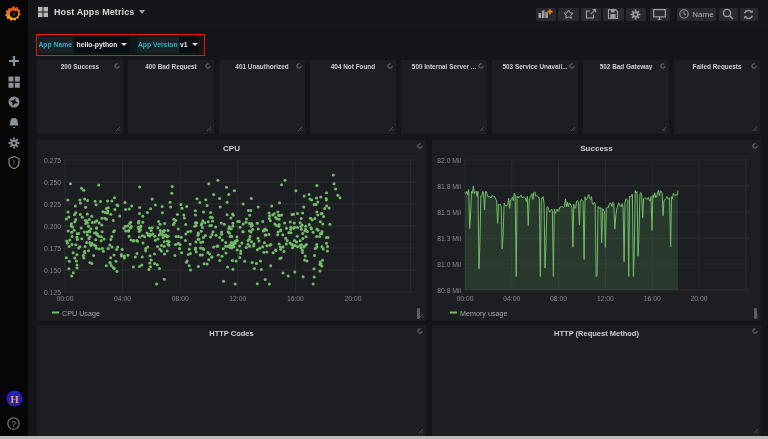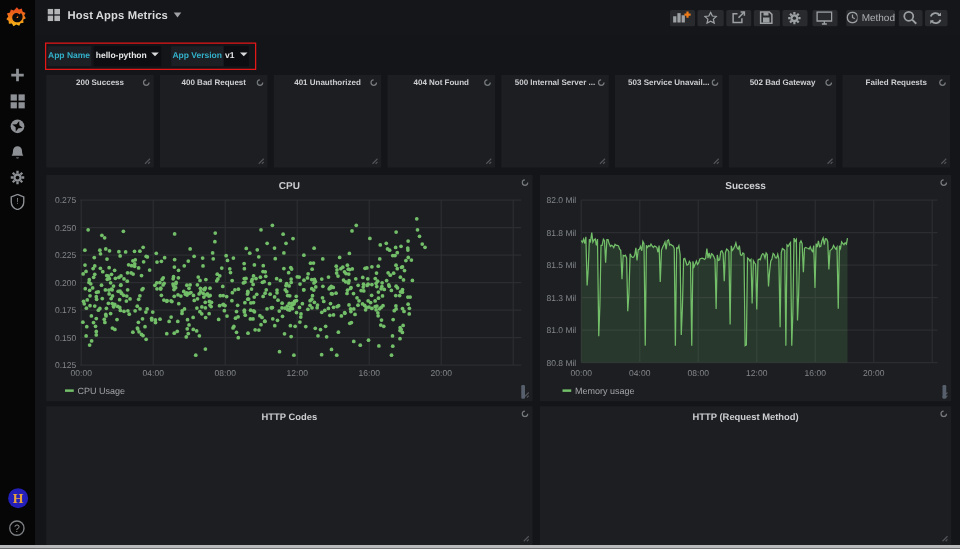--- a/index.html
+++ b/index.html
@@ -79,21 +79,21 @@
       <svg width="13" height="11">
         <rect x="0.6" y="0.6" width="11.8" height="7.2" fill="none" stroke="#9da0a3" stroke-width="1.2"></rect>
         <path d="M4.5 10.2h4M6.5 7.8v2.4" stroke="#9da0a3" stroke-width="1.1"></path>
       </svg>
     </div>
     <div class="nbtn" style="left:677px;width:39px">
       <svg width="10" height="10" style="vertical-align:-1.5px">
         <circle cx="5" cy="5" r="4.2" fill="none" stroke="#9da0a3" stroke-width="1.1"></circle>
         <path d="M5 2.6V5l1.8 1" stroke="#9da0a3" stroke-width="1" fill="none"></path>
       </svg>
-      <span style="margin-left:3px;font-size:8px">Method</span>
+      <span style="margin-left:3px;font-size:8px">Name</span>
     </div>
     <div class="nbtn" style="left:719px;width:18.5px">
       <svg width="12" height="12">
         <circle cx="5" cy="5" r="3.6" fill="none" stroke="#9da0a3" stroke-width="1.4"></circle>
         <path d="M7.7 7.7L11 11" stroke="#9da0a3" stroke-width="1.5"></path>
       </svg>
     </div>
     <div class="nbtn" style="left:739.5px;width:18px">
       <svg width="11" height="11">
         <g stroke="#9da0a3" stroke-width="1.4" fill="none">

